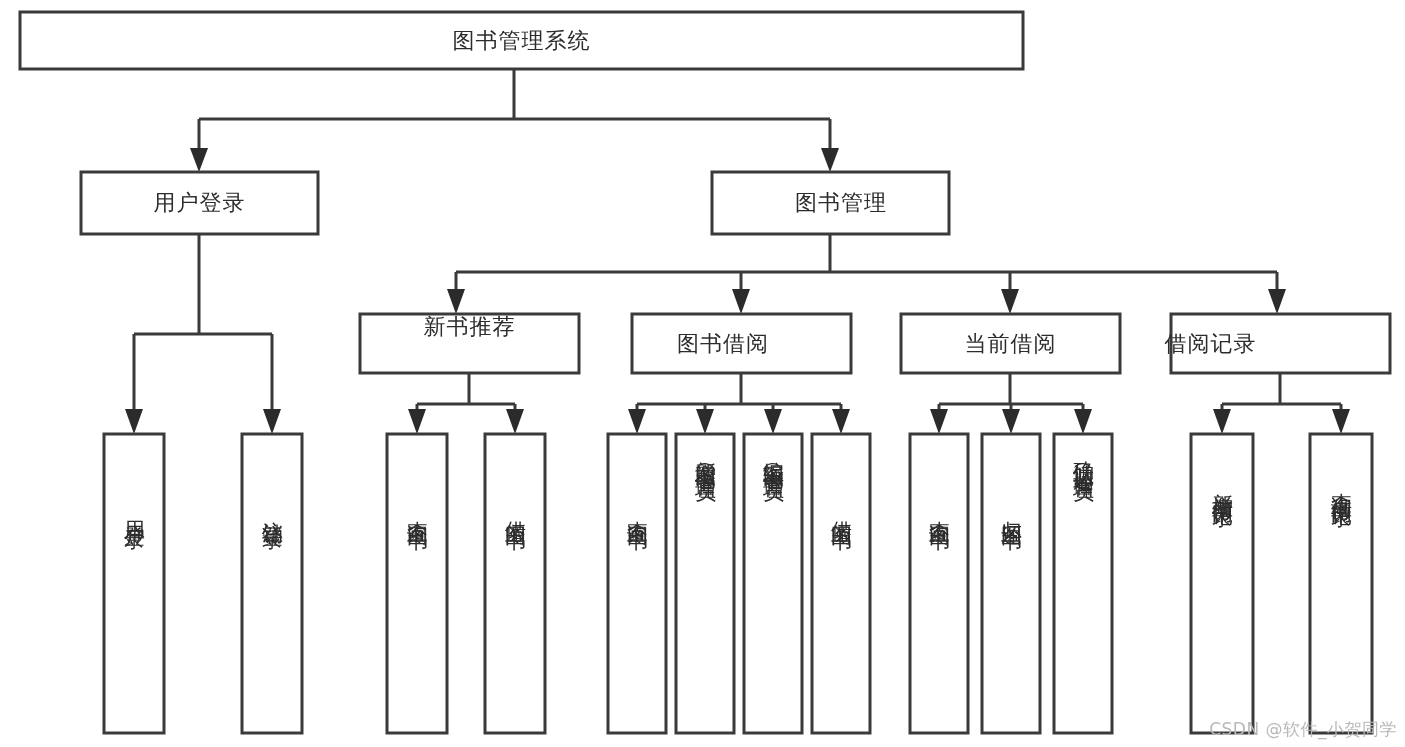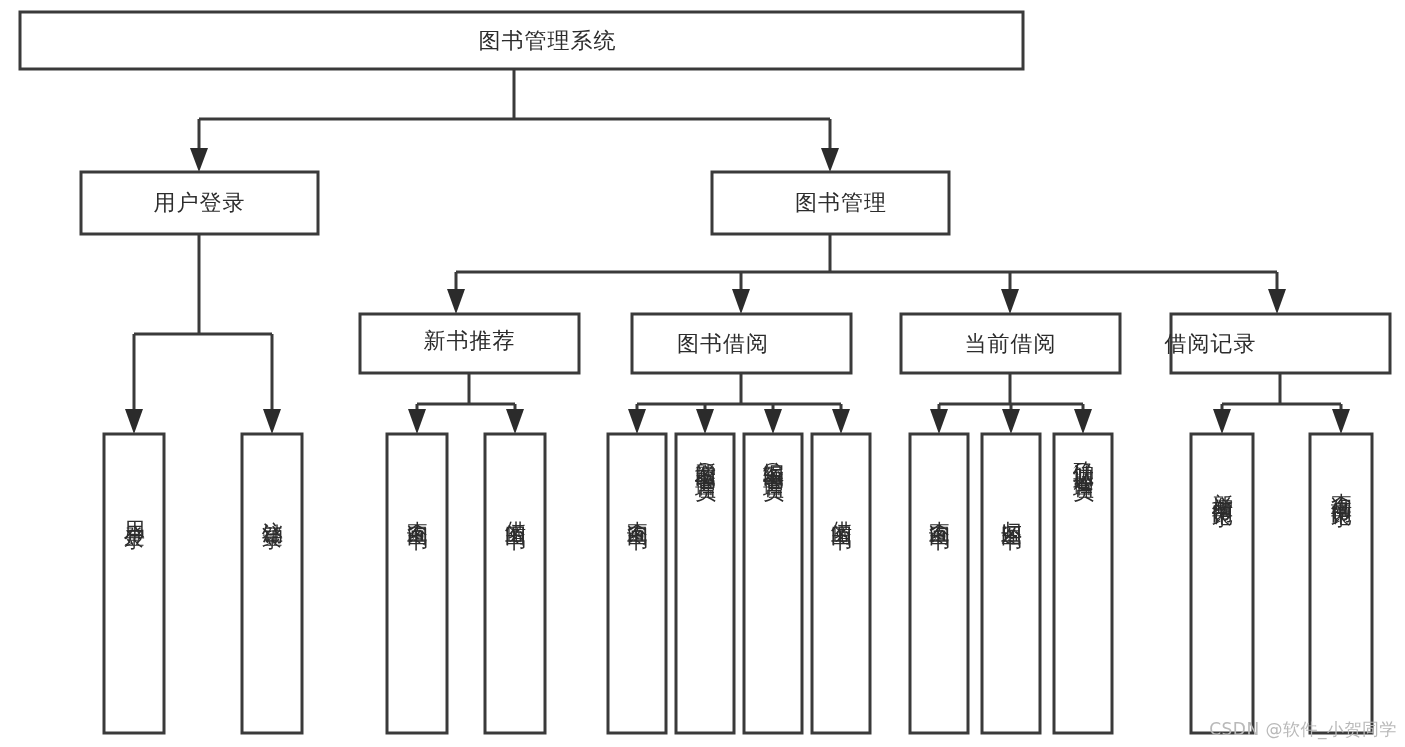--- a/index.html
+++ b/index.html
@@ -158,32 +158,32 @@
 
     <rect class="node-box" x="910" y="434" width="58" height="299"></rect>
     <rect class="node-box" x="982" y="434" width="58" height="299"></rect>
     <rect class="node-box" x="1054" y="434" width="58" height="299"></rect>
 
     <rect class="node-box" x="1191" y="434" width="62" height="299"></rect>
     <rect class="node-box" x="1310" y="434" width="62" height="299"></rect>
   </g>
 </svg>
 
-<div class="hlabel-wrap" style="left:20px;  top:12px;  width:1003px; height:57px;padding-left:26px;">
+<div class="hlabel-wrap" style="left:20px;  top:12px;  width:1003px; height:57px;">
   <span class="hlabel-text">图书管理系统</span>
 </div>
 
 <div class="hlabel-wrap" style="left:81px;  top:172px; width:237px; height:62px;">
   <span class="hlabel-text">用户登录</span>
 </div>
 <div class="hlabel-wrap" style="left:712px; top:172px; width:258px; height:62px;">
   <span class="hlabel-text">图书管理</span>
 </div>
 
-<div class="hlabel-wrap" style="left:360px;  top:314px; width:219px; height:53px;">
+<div class="hlabel-wrap" style="left:360px;  top:300px; width:219px; height:53px;">
   <span class="hlabel-text">新书推荐</span>
 </div>
 <div class="hlabel-wrap" style="left:632px;  top:314px; width:182px; height:59px;">
   <span class="hlabel-text">图书借阅</span>
 </div>
 <div class="hlabel-wrap" style="left:901px;  top:314px; width:219px; height:59px;justify-content:center;">
   <span class="hlabel-text">当前借阅</span>
 </div>
 <div class="hlabel-wrap" style="left:1101px; top:314px; width:219px; height:59px;">
   <span class="hlabel-text">借阅记录</span>

